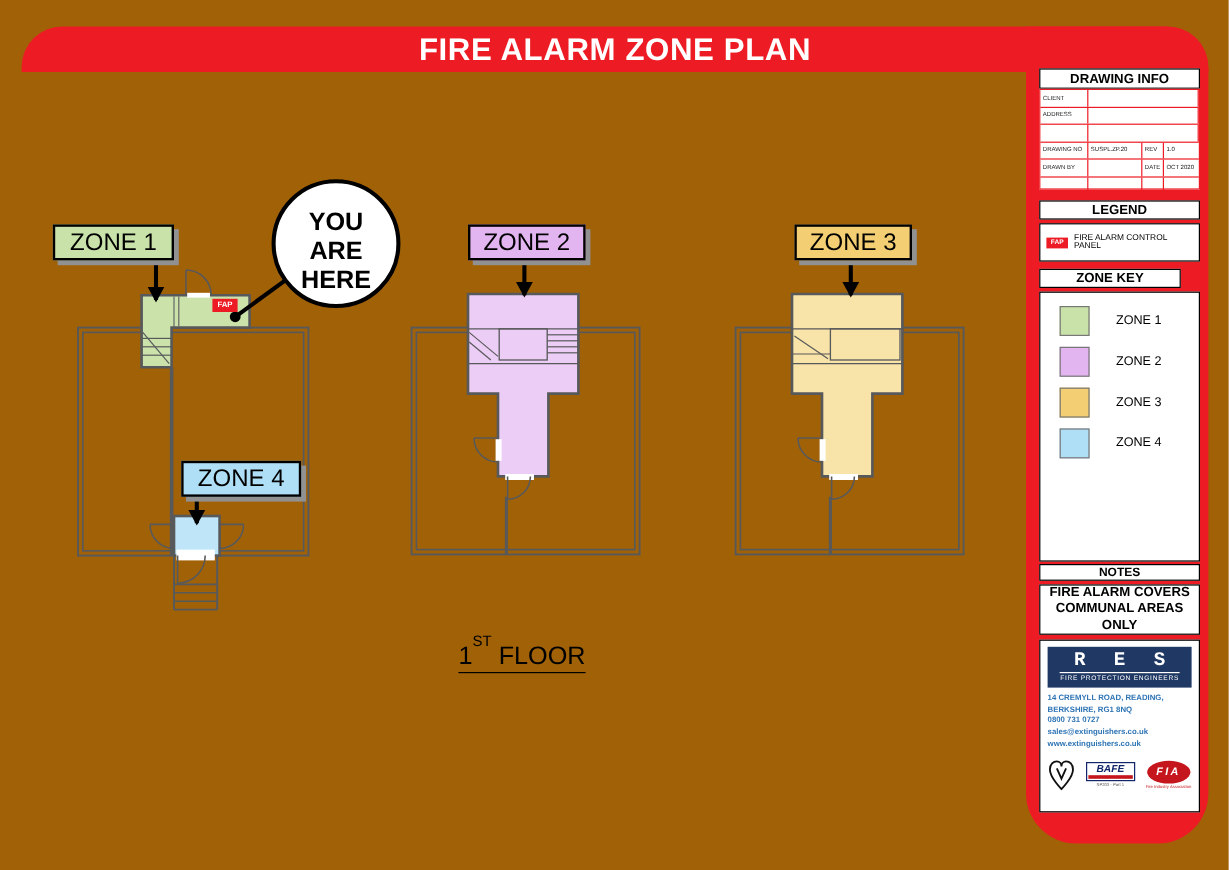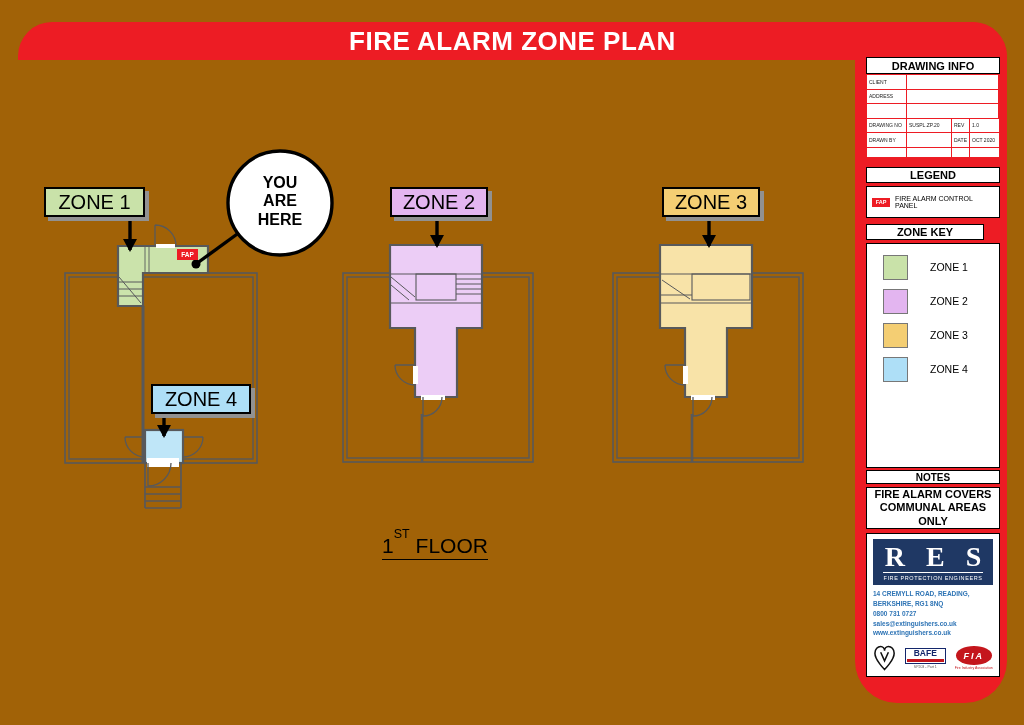--- a/index.html
+++ b/index.html
@@ -16,21 +16,21 @@
   #plansvg{position:absolute;left:0;top:0;z-index:2;}
   
   .zone-label{position:absolute;height:26px;border:2.5px solid #000;display:flex;align-items:center;
           justify-content:center;font-size:20px;color:#000;box-shadow:4px 4px 0 #919191;z-index:3;}
   #zl1{left:44px;top:187px;width:97px;}
   #zl2{left:390px;top:187px;width:94px;}
   #zl3{left:662px;top:187px;width:94px;}
   #zl4{left:151px;top:384px;width:96px;}
   
   .yah{position:absolute;left:244px;top:174px;width:72px;text-align:center;font-weight:bold;
-       font-size:16px;line-height:1.15;z-index:3;}
+       font-size:21px;line-height:1.15;z-index:3;}
   .yah span{display:block;}
   
   .fap-plan{position:absolute;left:177px;top:249px;width:21px;height:11px;background:#ED1C24;
        color:#fff;font-size:6.5px;font-weight:bold;display:flex;align-items:center;
        justify-content:center;z-index:3;}
   
   .floor-label{position:absolute;text-align:center;font-size:21px;color:#000;z-index:3;}
   .floor-label .u{border-bottom:1.6px solid #000;padding-bottom:2px;}
   .floor-label sup{font-size:12.5px;position:relative;top:-7px;}
   #fl0{left:70px;top:534px;width:180px;}
@@ -57,29 +57,29 @@
   #zk-body{left:866px;top:243px;width:134px;height:225px;border:1.4px solid #000;padding-top:10px;}
   .zk-row{display:flex;align-items:center;margin:0 0 8px 16px;height:26px;}
   .zk-sw{width:25px;height:25px;border:1px solid #777;box-sizing:border-box;}
   .zk-lb{font-size:10.5px;margin-left:22px;color:#000;}
   #nt-hdr{left:866px;top:470px;width:134px;height:14px;font-size:10px;}
   #nt-body{left:866px;top:487px;width:134px;height:42px;border:1.6px solid #000;font-weight:bold;
        font-size:11px;text-align:center;line-height:1.2;display:flex;align-items:center;
        justify-content:center;padding:0 4px;}
   #res-box{left:866px;top:533px;width:134px;height:144px;border:1.4px solid #000;padding:5px 6px;}
   .res-logo{background:#1F3864;color:#fff;text-align:center;padding:3px 0 4px;}
-  .res-name{font-family:Liberation Serif, serif;font-weight:bold;font-size:28px;
+  .res-name{font-family:Liberation Mono, monospace;font-weight:bold;font-size:16px;
        letter-spacing:7px;line-height:1.05;text-indent:7px;}
   .res-rule{border-top:1px solid #fff;margin:1px 10px 2px;}
   .res-tag{font-size:5.5px;letter-spacing:.6px;}
   .res-addr{color:#2E74B5;font-size:6.5px;font-weight:600;line-height:1.5;margin-top:4px;}
   .res-logos{display:flex;align-items:center;gap:9px;margin-top:6px;}
   .bafe{width:42px;text-align:center;}
   .bafe-box{border:1.5px solid #13266B;padding:0 1px 1px;}
-  .bafe-txt{font-weight:bold;font-size:8.5px;color:#13266B;line-height:1.1;}
+  .bafe-txt{font-style:italic;font-weight:bold;font-size:8.5px;color:#13266B;line-height:1.1;}
   .bafe-bar{height:2.5px;background:#C4161C;margin-top:1px;}
   .bafe-sub{font-size:3.5px;color:#555;margin-top:1px;}
   .fia{width:40px;text-align:center;}
   .fia-oval{width:36px;height:19px;border-radius:50%;background:#C4161C;color:#fff;font-weight:bold;
        font-style:italic;font-size:9px;letter-spacing:2px;display:flex;align-items:center;
        justify-content:center;margin:0 auto;}
   .fia-sub{font-size:3.5px;color:#C4161C;margin-top:1px;}
 </style>
 </head>
 <body>

